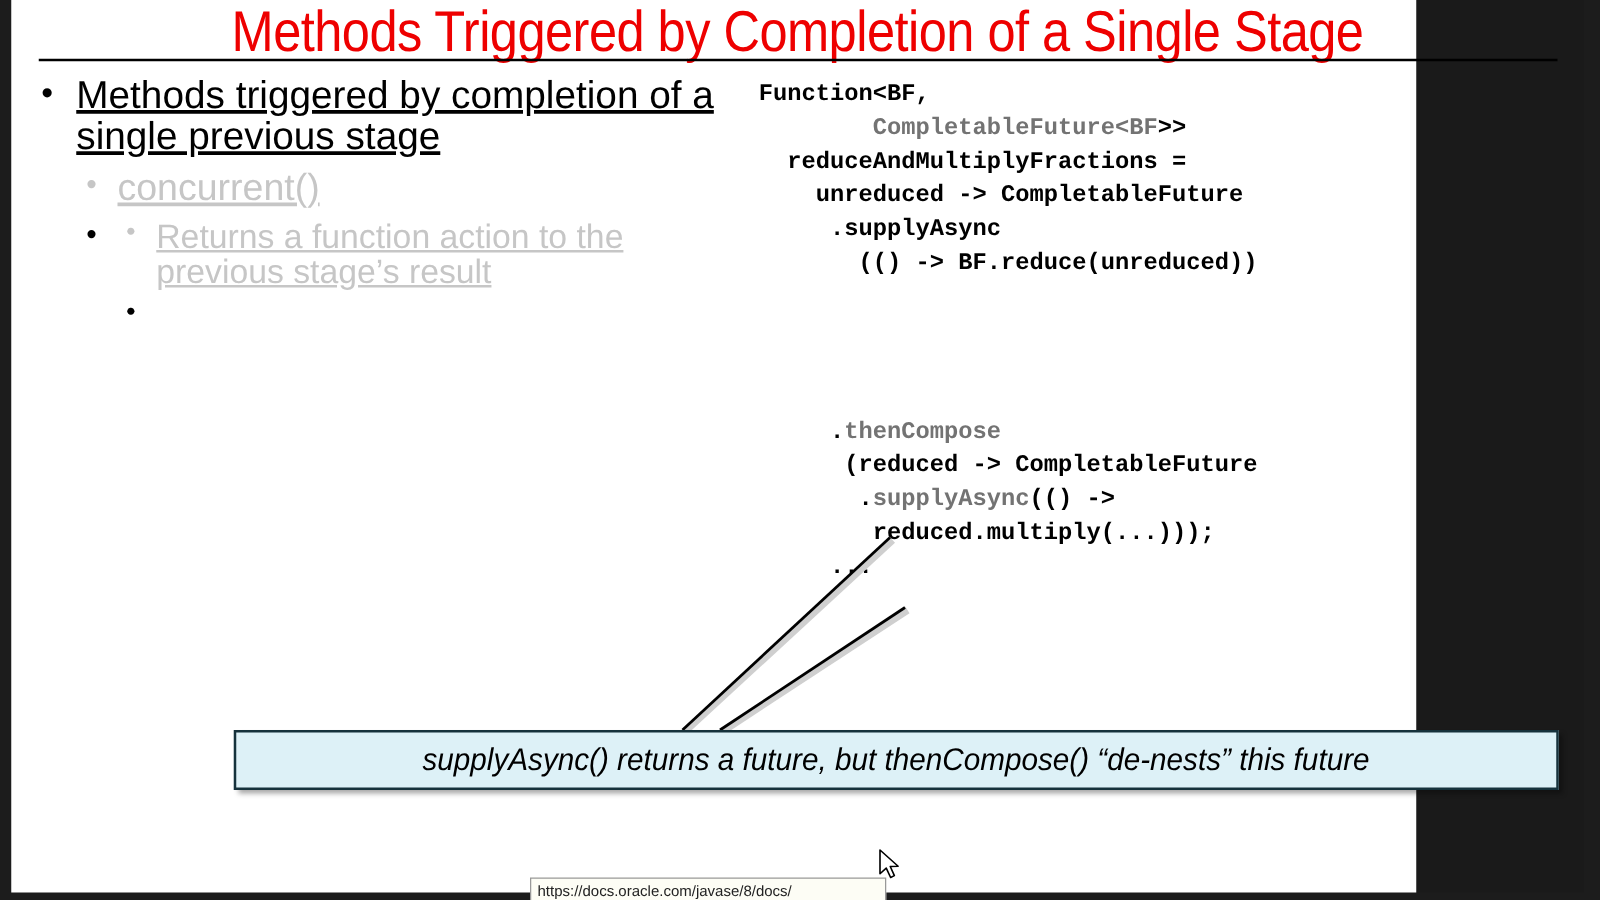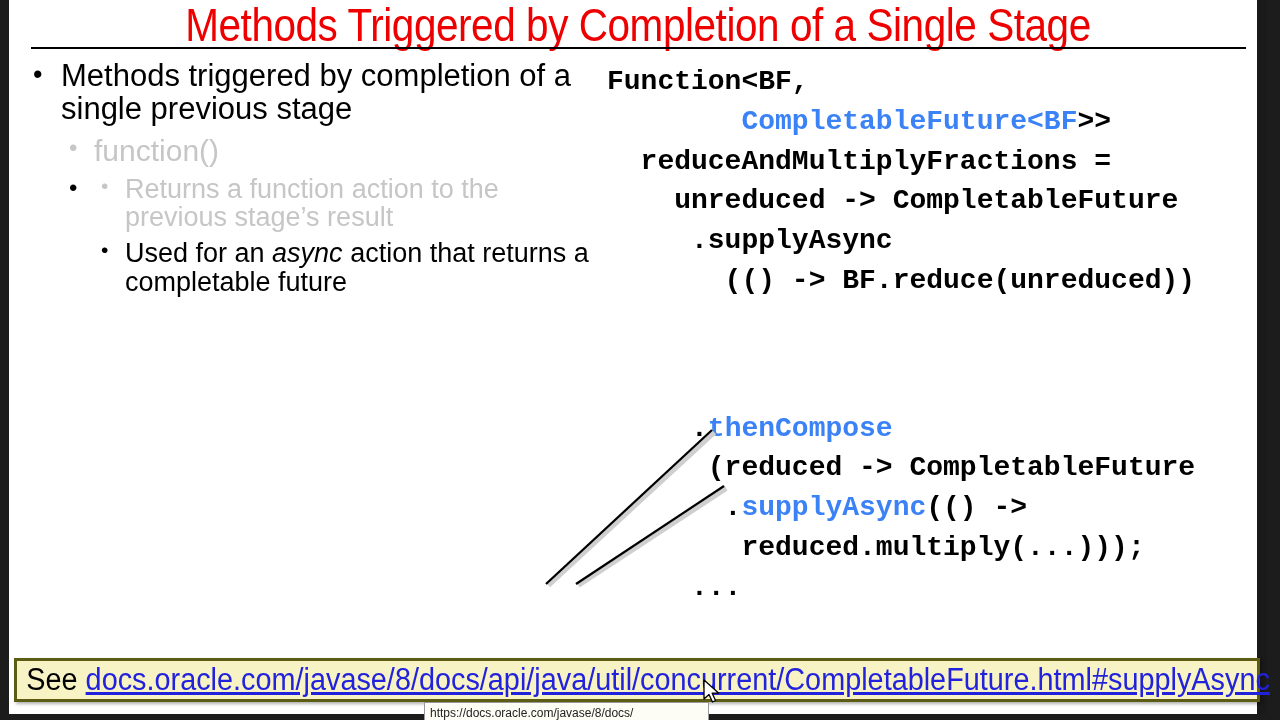--- a/index.html
+++ b/index.html
@@ -16,21 +16,21 @@
   }
   
   #frame-left  { position:absolute; left:0;   top:0; width:9px;  height:720px; background:#1c1c1c; }
   #frame-right { position:absolute; right:0;  top:0; width:13px; height:720px; background:#1c1c1c; }
   #frame-bottom{ position:absolute; left:0; bottom:0; width:1280px; height:6px; background:#1c1c1c; }
 
   
   #slide {
     position: absolute;
     left: 9px; top: 0px;
-    width: 1248px; height: 714px;
+    width: 1124px; height: 714px;
     background: #ffffff;
   }
 
   
   #title {
     position: absolute;
     left: 0; top: -2px;
     width: 1258px;
     text-align: center;
     color: #ee0000;
@@ -58,21 +58,21 @@
   .bullet {
     position: relative;
     display: block;
     line-height: 1.05;
   }
   .bullet .dot {
     position: absolute;
     left: 0; top: 0;
     line-height: inherit;
   }
-  .bullet .txt { display: block; }
+  .bullet .txt { display: block; text-decoration: underline; }
 
   
   .lvl1 {
     padding-left: 42px;
     font-size: 31px;
     color: #000000;
     margin-bottom: 10px;
   }
   .lvl1 .dot { left: 14px; font-size: 27px; }
 
@@ -96,28 +96,28 @@
 
   .dim { color: #c6c6c6; }
   .em  { font-style: italic; }
 
   
   #code {
     position: absolute;
     left: 598px; top: 62px;
     width: 670px;
     font-family: "Liberation Mono", "DejaVu Sans Mono", monospace;
-    font-size: 28px;
+    font-size: 19px;
     font-weight: bold;
     line-height: 1.42;
     color: #000000;
     white-space: pre;
     letter-spacing: 0px;
   }
-  #code .red { color: #3b82f6; text-align: center; }
+  #code .red { color: #737373; text-align: center; }
   .code-line { display: block; }
   #code-gap { display:block; height: 108px; }
 
   
   #arrows { position: absolute; left: 0; top: 0; width: 1258px; height: 714px; pointer-events: none; }
 
   
   #callout {
     position: absolute;
     left: 178px; top: 584px;
@@ -198,53 +198,50 @@
     <div id="title">Methods Triggered by Completion of a Single Stage</div>
     <div id="title-rule"></div>
 
     <div id="bullets">
         <div class="bullet lvl1">
           <span class="dot">•</span>
           <span class="txt">Methods triggered by completion of a single previous stage</span>
         </div>
         <div class="bullet lvl2 dim">
           <span class="dot">•</span>
-          <span class="txt">function()</span>
+          <span class="txt">concurrent()</span>
         </div>
         <div class="bullet lvl2">
           <span class="dot">•</span>
         </div>
         <div class="bullet lvl3 dim">
           <span class="dot">•</span>
           <span class="txt">Returns a function action to the previous stage’s result</span>
         </div>
         <div class="bullet lvl3 dim">
           <span class="dot">•</span>
         </div>
         <div class="bullet lvl3">
           <span class="dot">•</span>
-          <span class="txt">Used for an <span class="em">async</span> action that returns a completable future</span>
         </div>
       </div>
 
     <div id="code"><span class="code-line"><span>Function&lt;BF,</span></span><span class="code-line"><span>        </span><span class="red">CompletableFuture&lt;BF</span><span>&gt;&gt;</span></span><span class="code-line"><span>  reduceAndMultiplyFractions =</span></span><span class="code-line"><span>    unreduced -&gt; CompletableFuture</span></span><span class="code-line"><span>     .supplyAsync</span></span><span class="code-line"><span>       (() -&gt; BF.reduce(unreduced))</span></span><span id="code-gap"></span><span class="code-line"><span>     .</span><span class="red">thenCompose</span></span><span class="code-line"><span>      (reduced -&gt; CompletableFuture</span></span><span class="code-line"><span>       .</span><span class="red">supplyAsync</span><span>(() -&gt;</span></span><span class="code-line"><span>        reduced.multiply(...)));</span></span><span class="code-line"><span>     ...</span></span></div>
 
     <svg id="arrows" viewBox="0 0 1258 714">
       <line x1="539" y1="585" x2="705" y2="432" stroke="#cfcfcf" stroke-width="6"></line>
       <line x1="569" y1="585" x2="717" y2="488" stroke="#cfcfcf" stroke-width="6"></line>
       <line x1="537" y1="584" x2="703" y2="430" stroke="#000000" stroke-width="2.2"></line>
       <line x1="567" y1="584" x2="715" y2="486" stroke="#000000" stroke-width="2.2"></line>
     </svg>
 
-
-    <div id="linkbar">
-      <div id="linkbar-inner">
-        <span id="see-label">See </span><a id="link-url" href="#">docs.oracle.com/javase/8/docs/api/java/util/concurrent/CompletableFuture.html#supplyAsync</a>
-      </div>
+    <div id="callout">
+      <span id="callout-text">supplyAsync() returns a future, but thenCompose() “de-nests” this future</span>
     </div>
+
 
     <div id="tooltip">https://docs.oracle.com/javase/8/docs/</div>
 
     <svg id="cursor" viewBox="0 0 20 28">
       <polygon points="1,1 1,20 6,15.5 9.5,23 12.5,21.5 9.2,14.2 15.5,14" fill="#ffffff" stroke="#000000" stroke-width="1.3" stroke-linejoin="round"></polygon>
     </svg>
 
   </div>
 </div>
 

